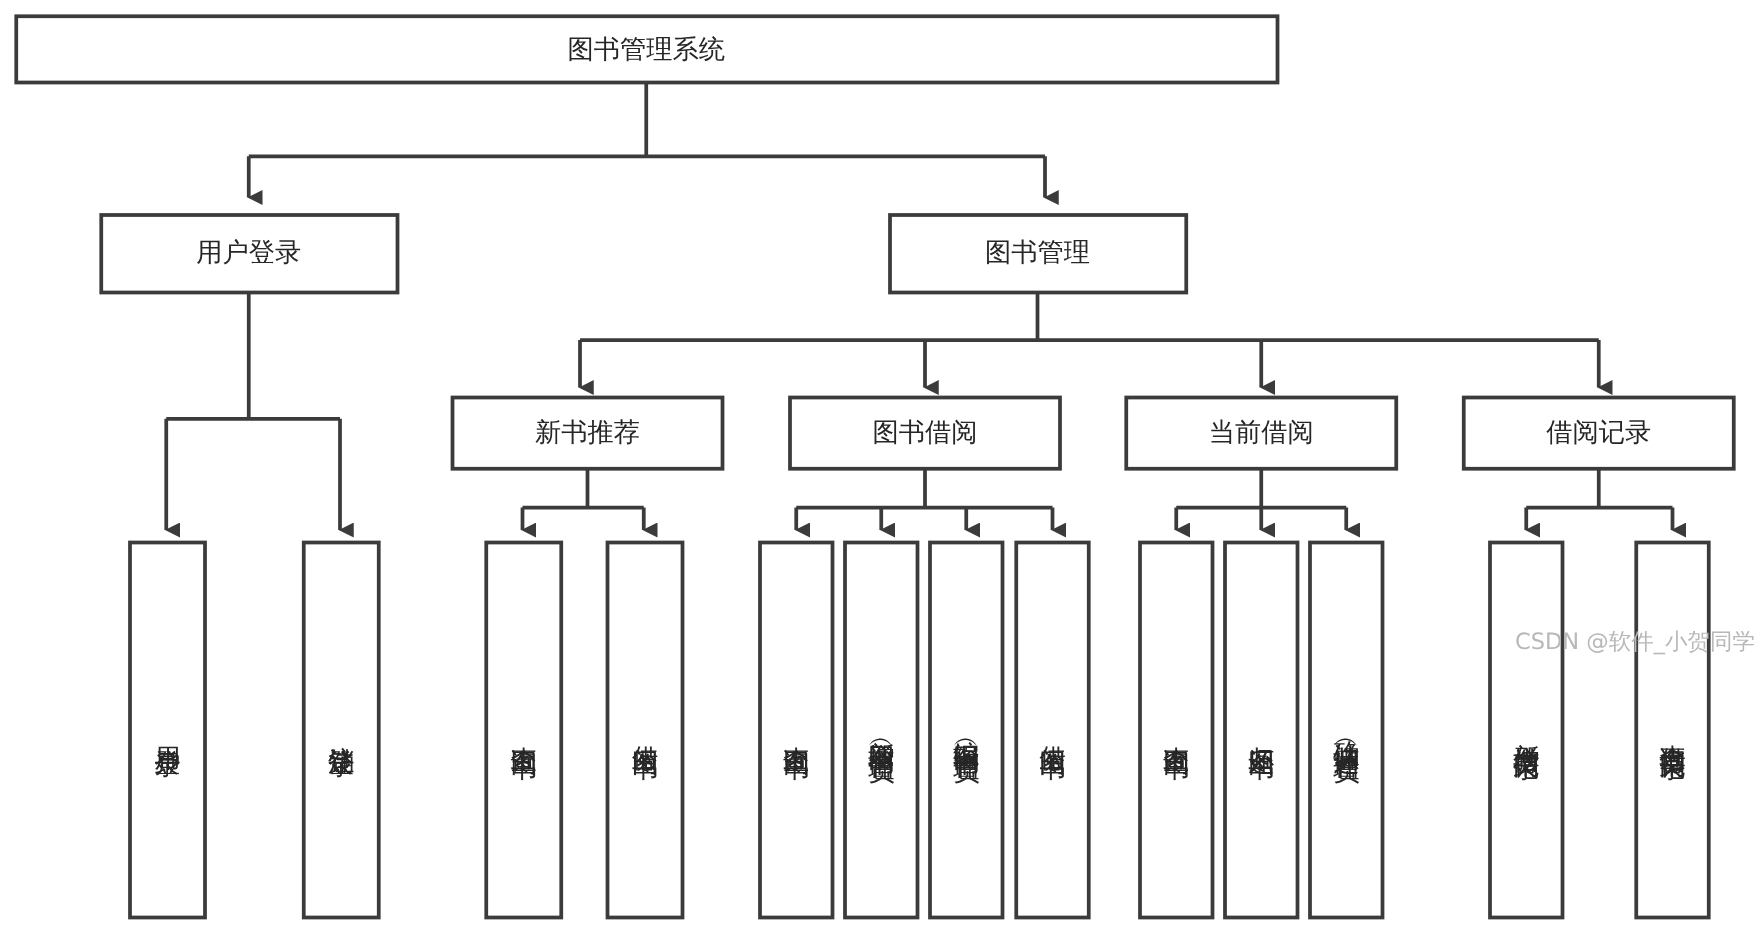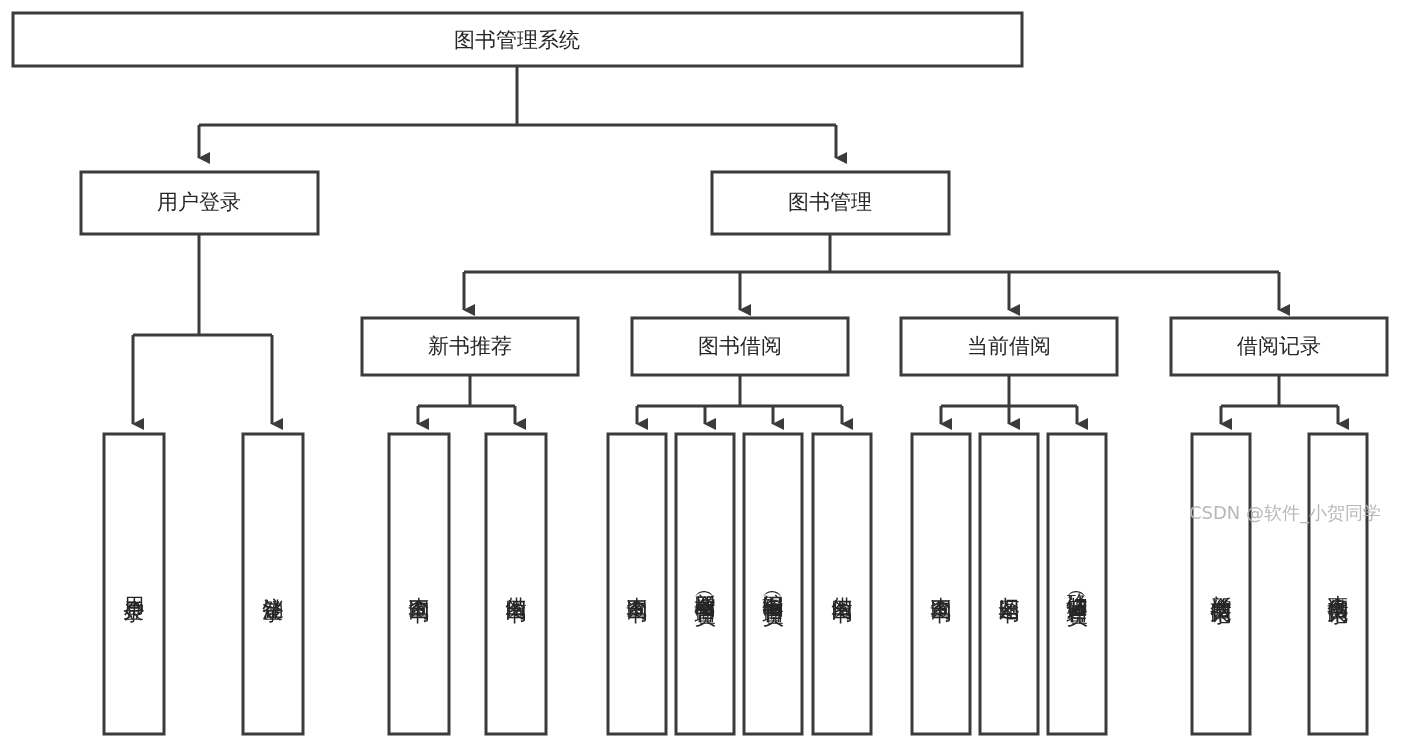--- a/index.html
+++ b/index.html
@@ -55,21 +55,21 @@
     fill: none;
     stroke-linecap: butt;
     stroke-linejoin: miter;
   }
   .arrow-head {
     fill: #3b3b3b;
     stroke: none;
   }
   .watermark {
     position: absolute;
-    right: 24px;
+    right: 1px;
     bottom: 4px;
     font-family: "DejaVu Sans", "Liberation Sans", sans-serif;
     font-size: 18px;
     color: #b8b8b8;
     white-space: nowrap;
     user-select: none;
     pointer-events: none;
   }
 </style>
 </head>

